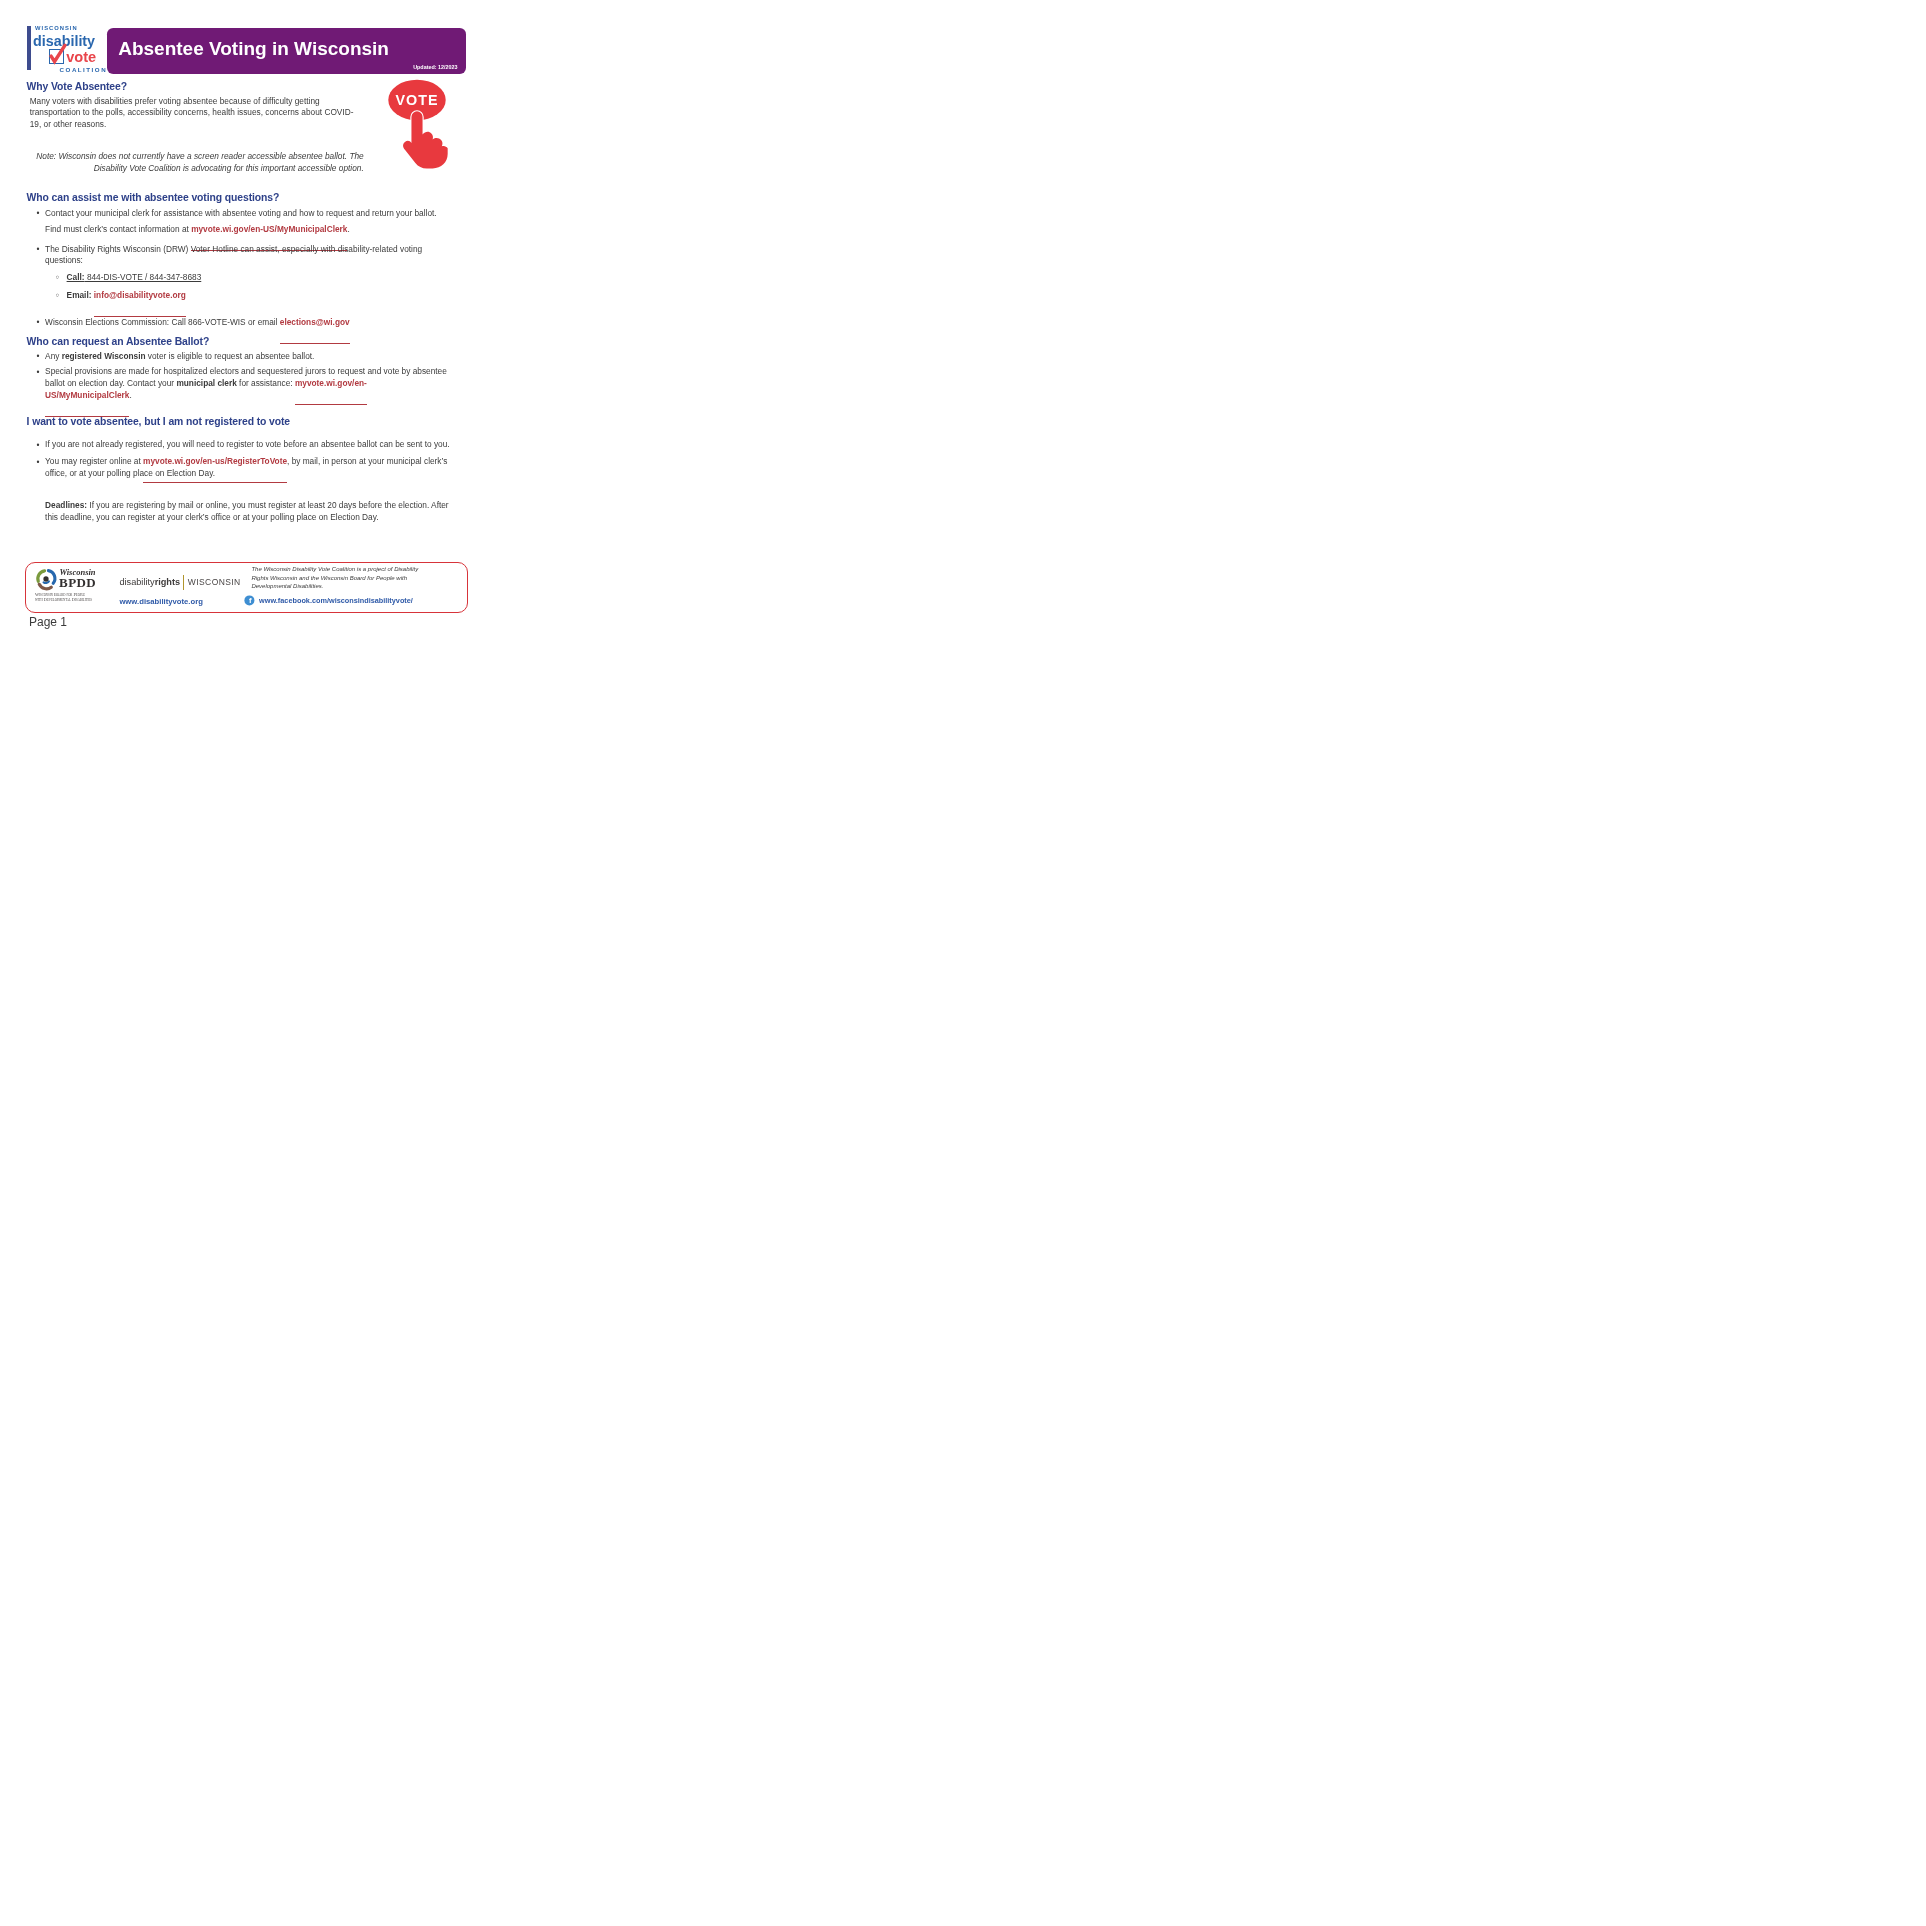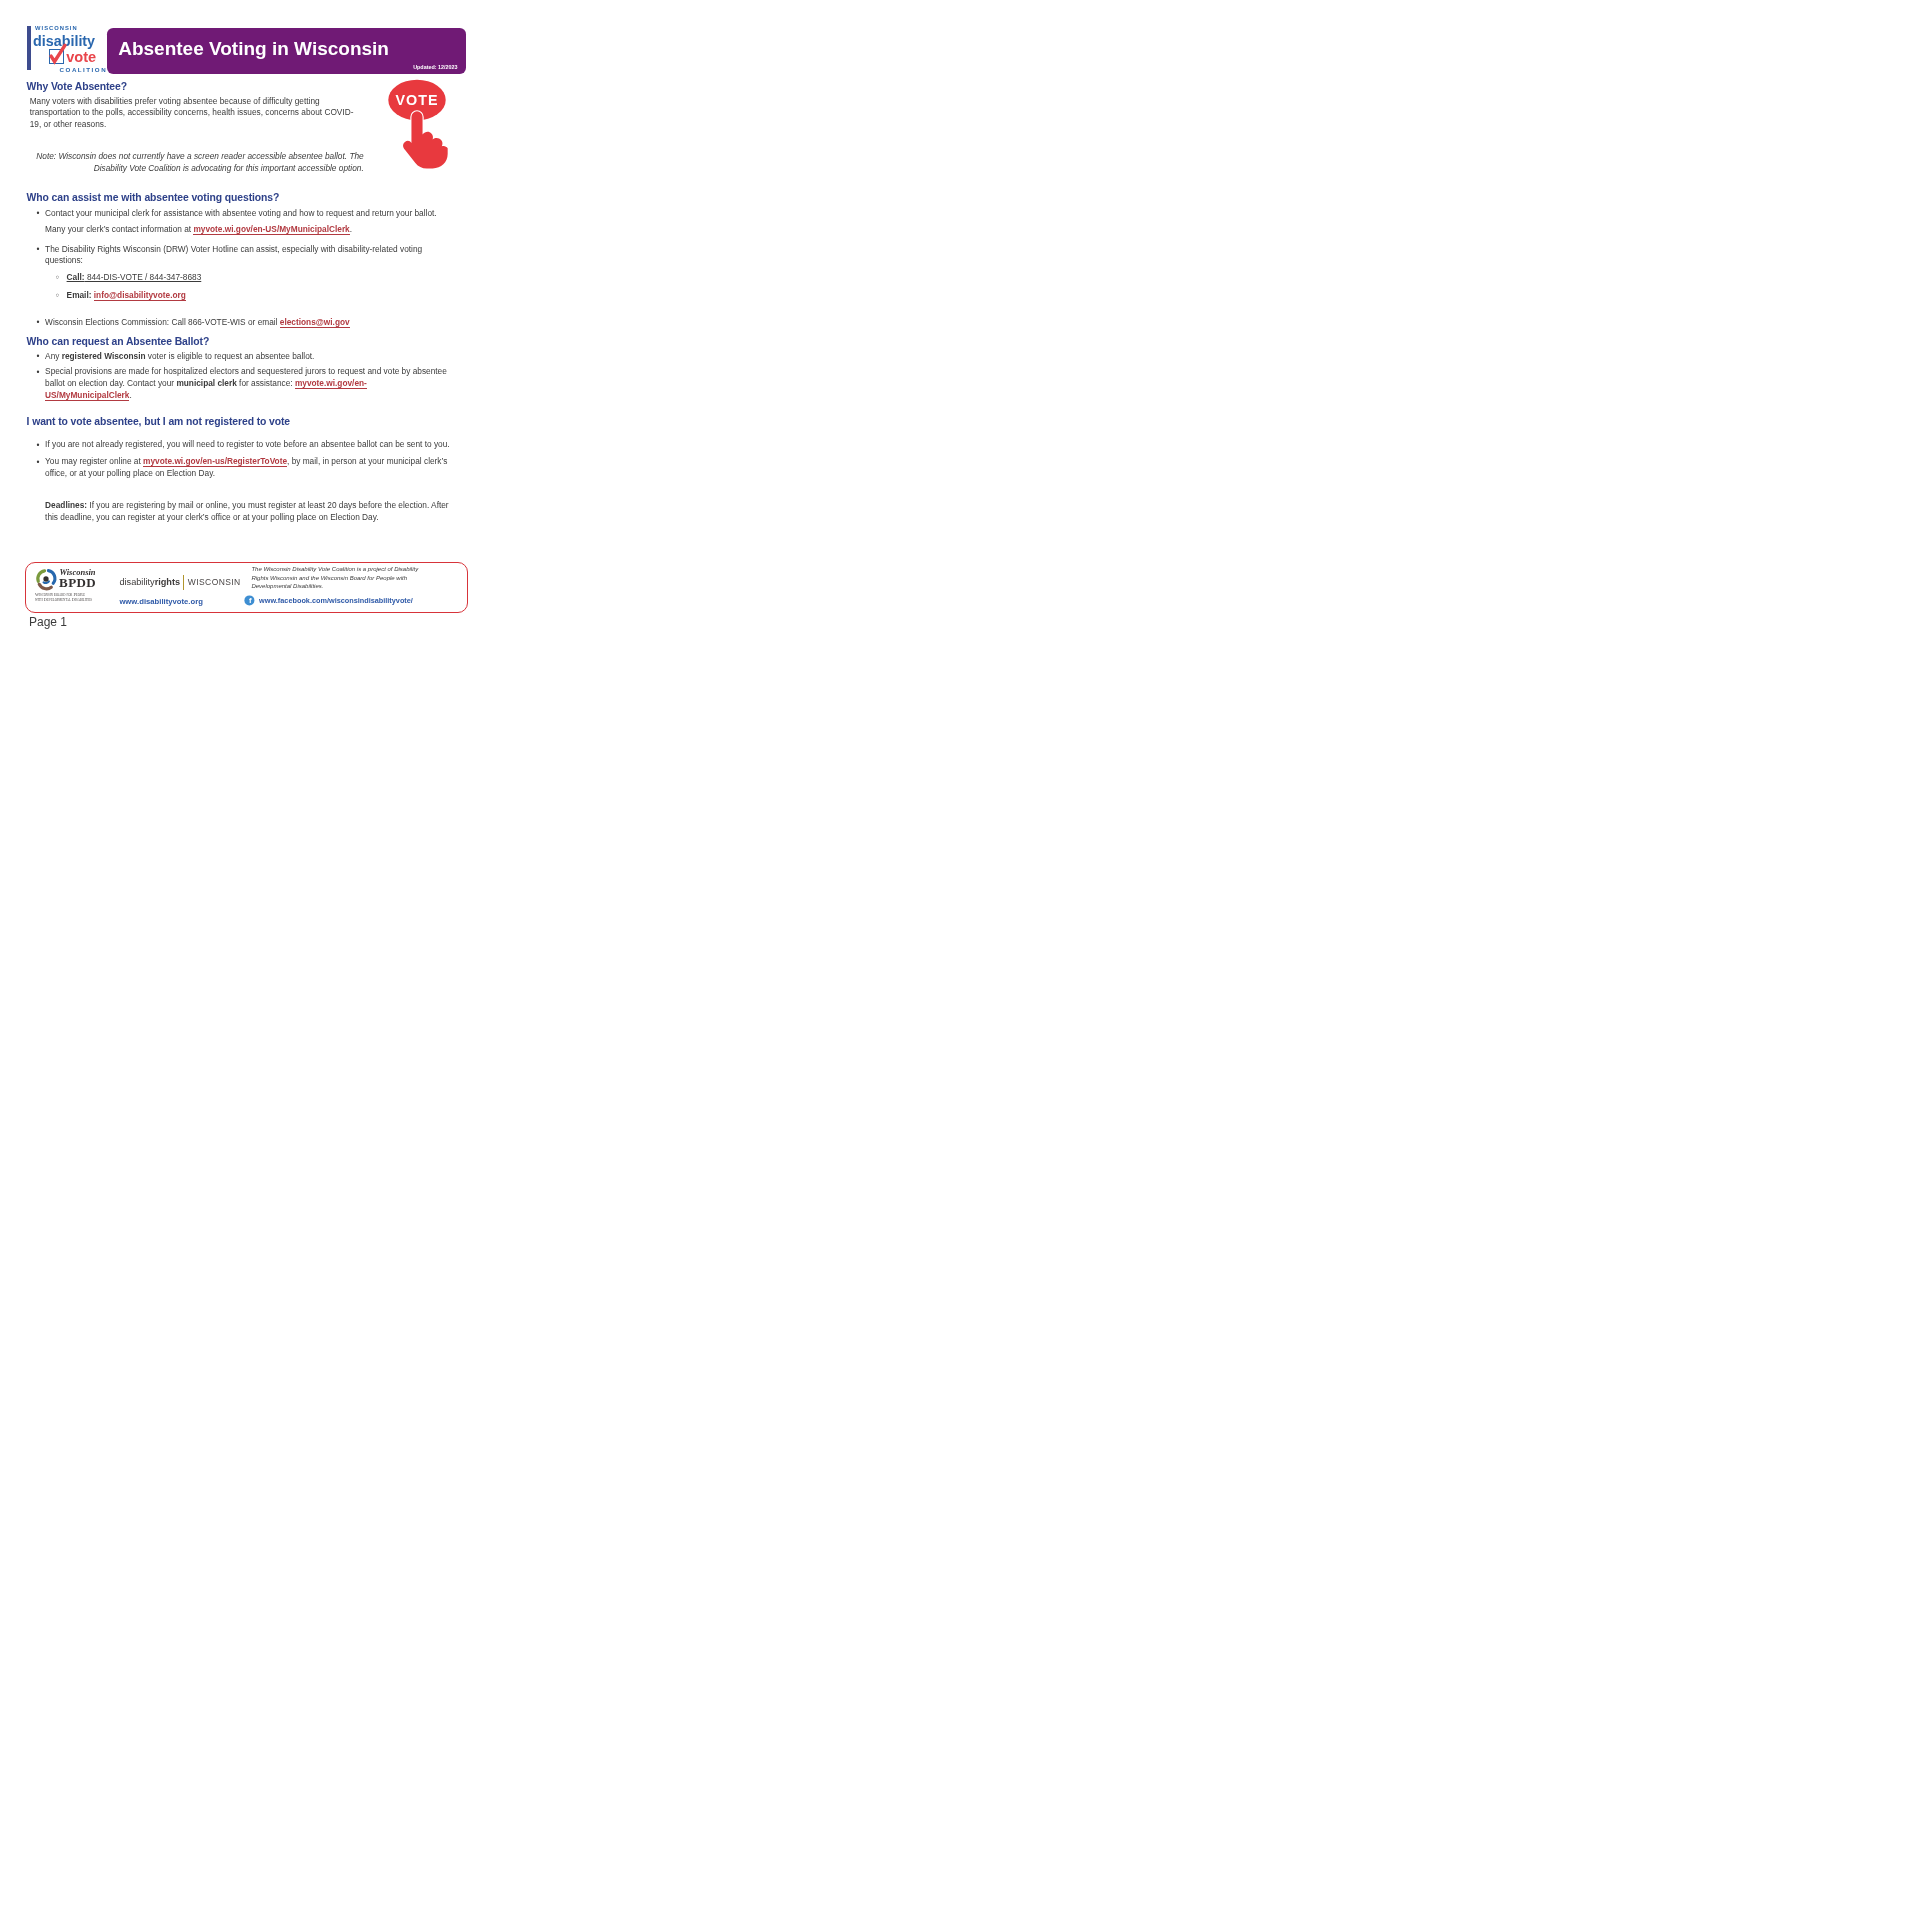--- a/index.html
+++ b/index.html
@@ -48,21 +48,21 @@
   #sub-call{margin-top:5px;text-decoration:underline;}
   #sub-email{margin-top:6.5px;}
   #li-2-3{margin-top:14.3px;}
   #li-3-1{margin-top:4.2px;}
   #li-3-2{margin-top:3.9px;}
   #li-4-1{margin-top:11.6px;max-width:412px;}
   #li-4-2{margin-top:5.4px;}
   .deadlines{margin-top:20px;}
   b,.bold{font-weight:bold;}
   .rlink{color:#B23A41;font-weight:bold;text-decoration:none;border-bottom:1.2px solid #B23A41;
-         padding-bottom:0;cursor:pointer;}
+         padding-bottom:16px;cursor:pointer;}
 
   
   .footer-box{position:absolute;left:25.4px;top:562px;width:441px;height:49px;
               border:1.9px solid #D7343A;border-radius:10px;background:#ffffff;}
   .bpdd{position:absolute;left:7.7px;top:3.5px;}
   .bpdd-swirl{position:absolute;left:0;top:0.8px;}
   .bpdd-name-top{position:absolute;left:25.4px;top:0px;font-family:"Liberation Serif", serif;
                  font-style:italic;font-weight:bold;font-size:8.5px;color:#333030;}
   .bpdd-name{position:absolute;left:25px;top:8.5px;font-family:"Liberation Serif", serif;
              font-weight:bold;font-size:13px;color:#333030;letter-spacing:0.4px;}
@@ -132,21 +132,21 @@
 
     <h2 id="h2-1">Why Vote Absentee?</h2>
     <p id="p1" class="body-text">Many voters with disabilities prefer voting absentee because of difficulty getting transportation to the polls, accessibility concerns, health issues, concerns about COVID-19, or other reasons.</p>
     <p id="note" class="body-text">Note: Wisconsin does not currently have a screen reader accessible absentee ballot. The Disability Vote Coalition is advocating for this important accessible option.</p>
 
     <h2 id="h2-2">Who can assist me with absentee voting questions?</h2>
     <ul>
       <li id="li-2-1">
         <span>Contact your municipal clerk for assistance with absentee voting and how to request and return your ballot.</span>
         <div class="find">
-          <span>Many your clerk’s contact information at </span><a class="rlink">myvote.wi.gov/en-US/MyMunicipalClerk</a><span>.</span>
+          <span>Find must clerk’s contact information at </span><a class="rlink">myvote.wi.gov/en-US/MyMunicipalClerk</a><span>.</span>
         </div>
       </li>
       <li id="li-2-2">
         <span>The Disability Rights Wisconsin (DRW) Voter Hotline can assist, especially with disability-related voting questions:</span>
       </li>
       <li id="sub-call" class="sub">
         <span class="bold">Call:</span><span> 844-DIS-VOTE / 844-347-8683</span>
       </li>
       <li id="sub-email" class="sub">
         <span class="bold">Email:</span><span> </span><a class="rlink">info@disabilityvote.org</a>

